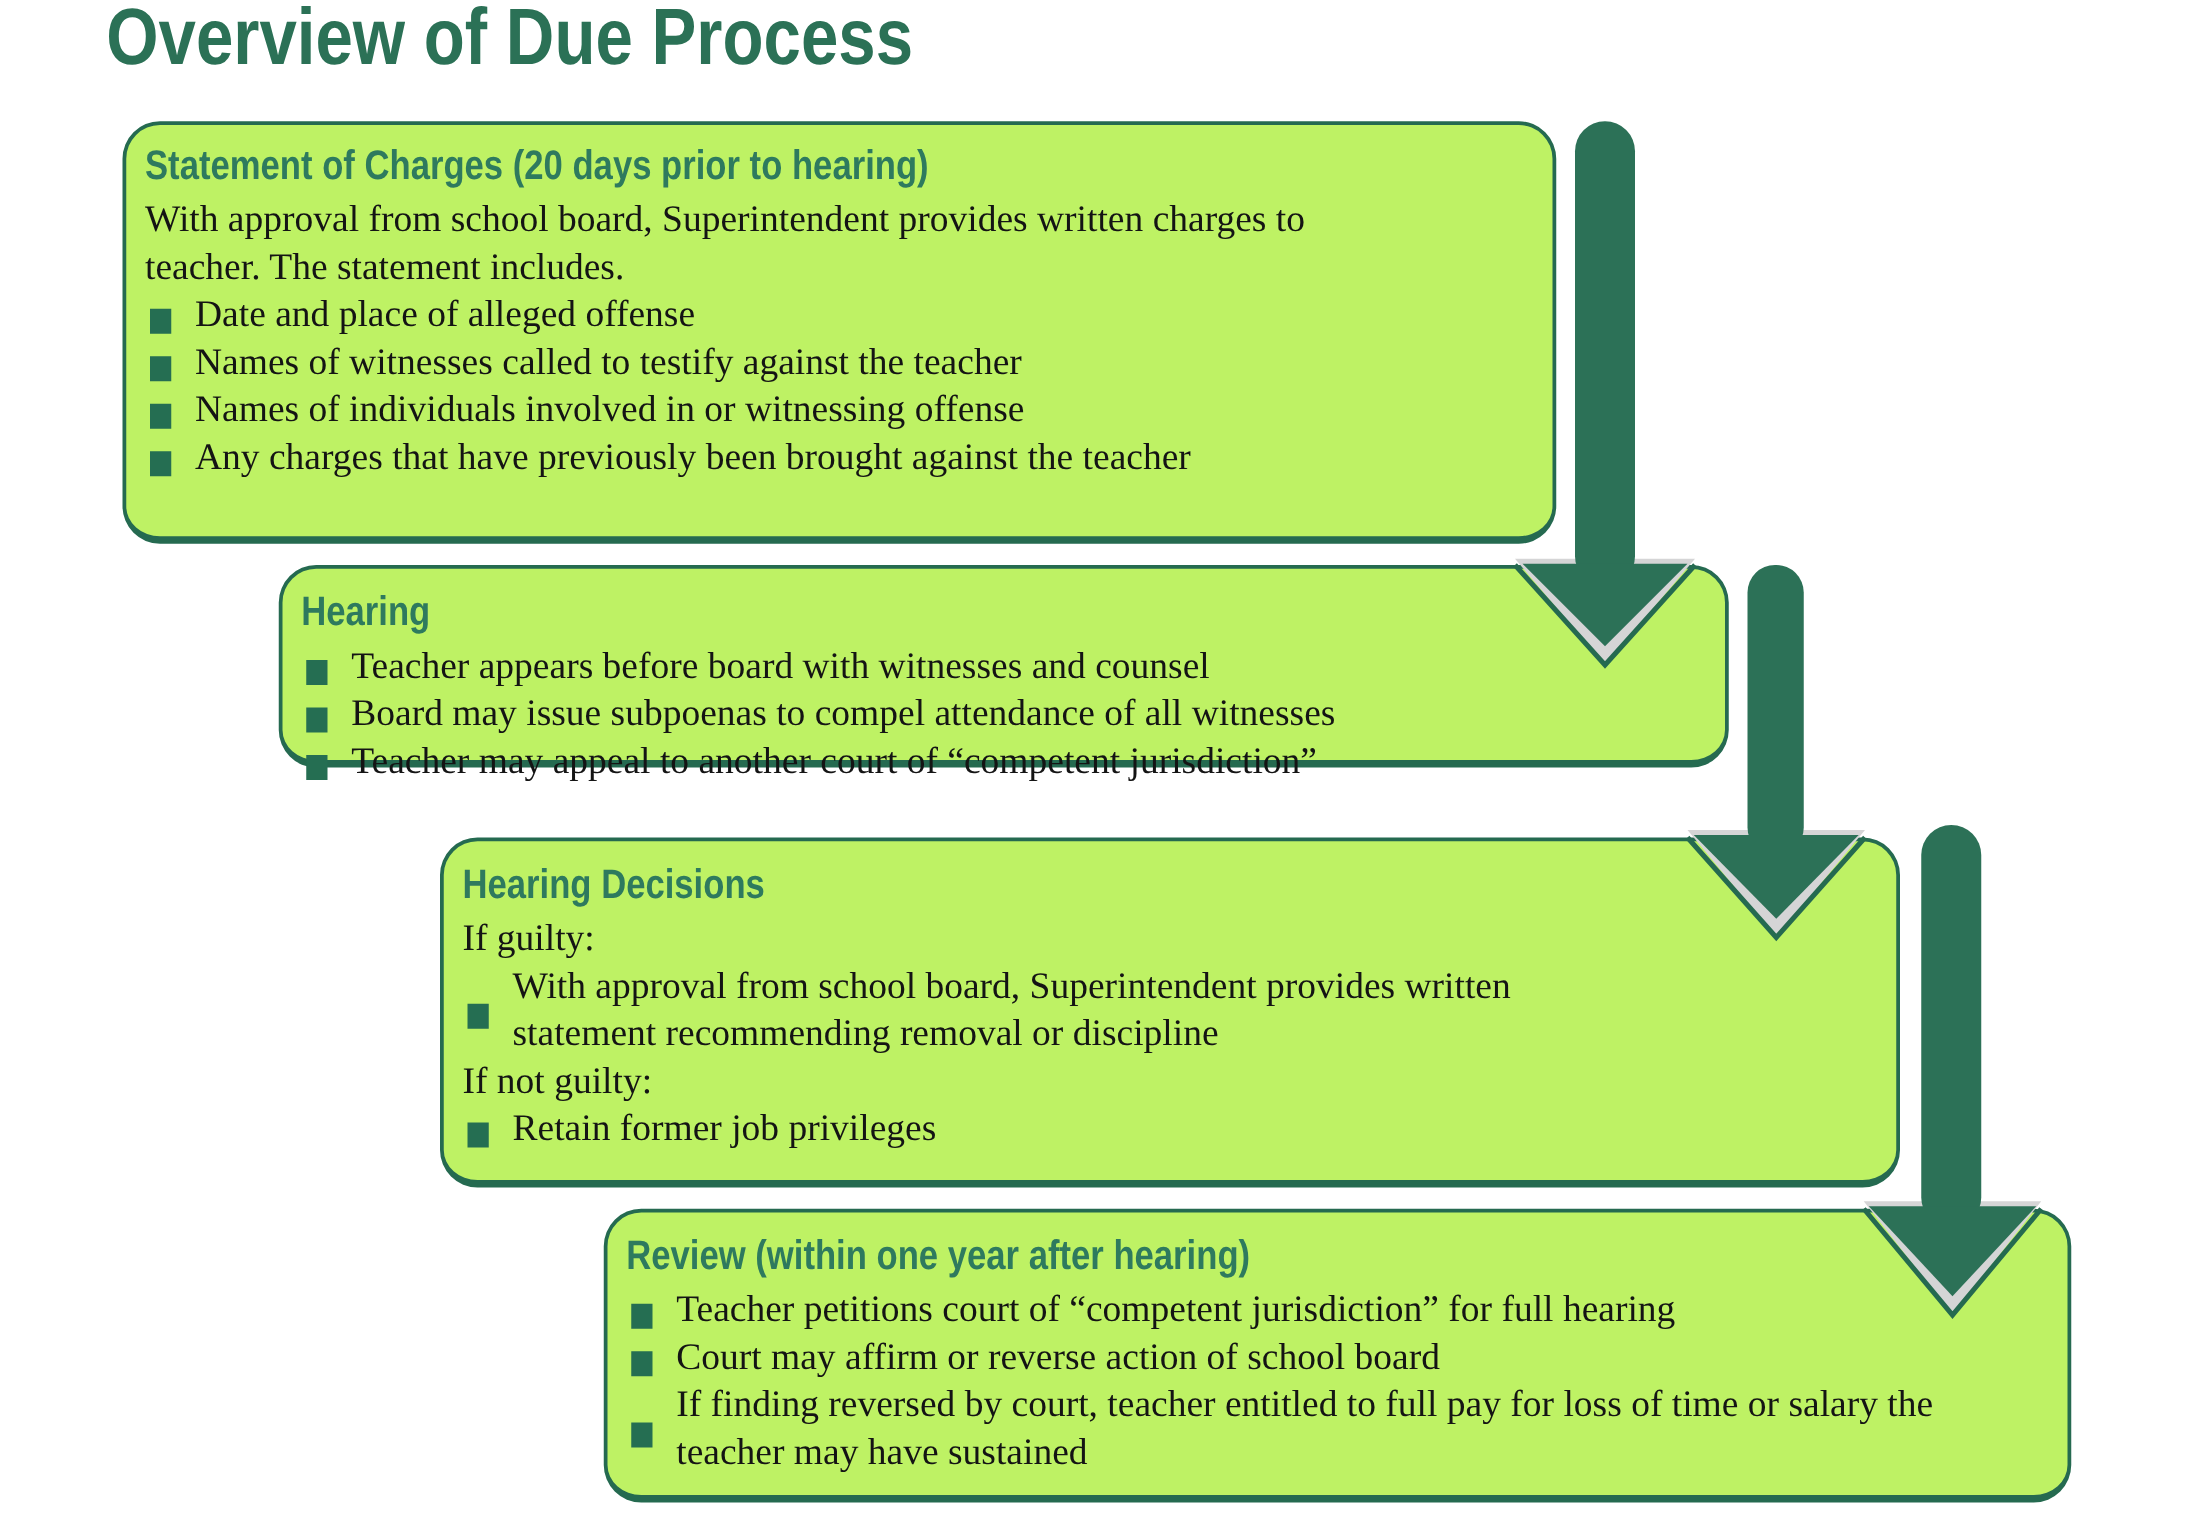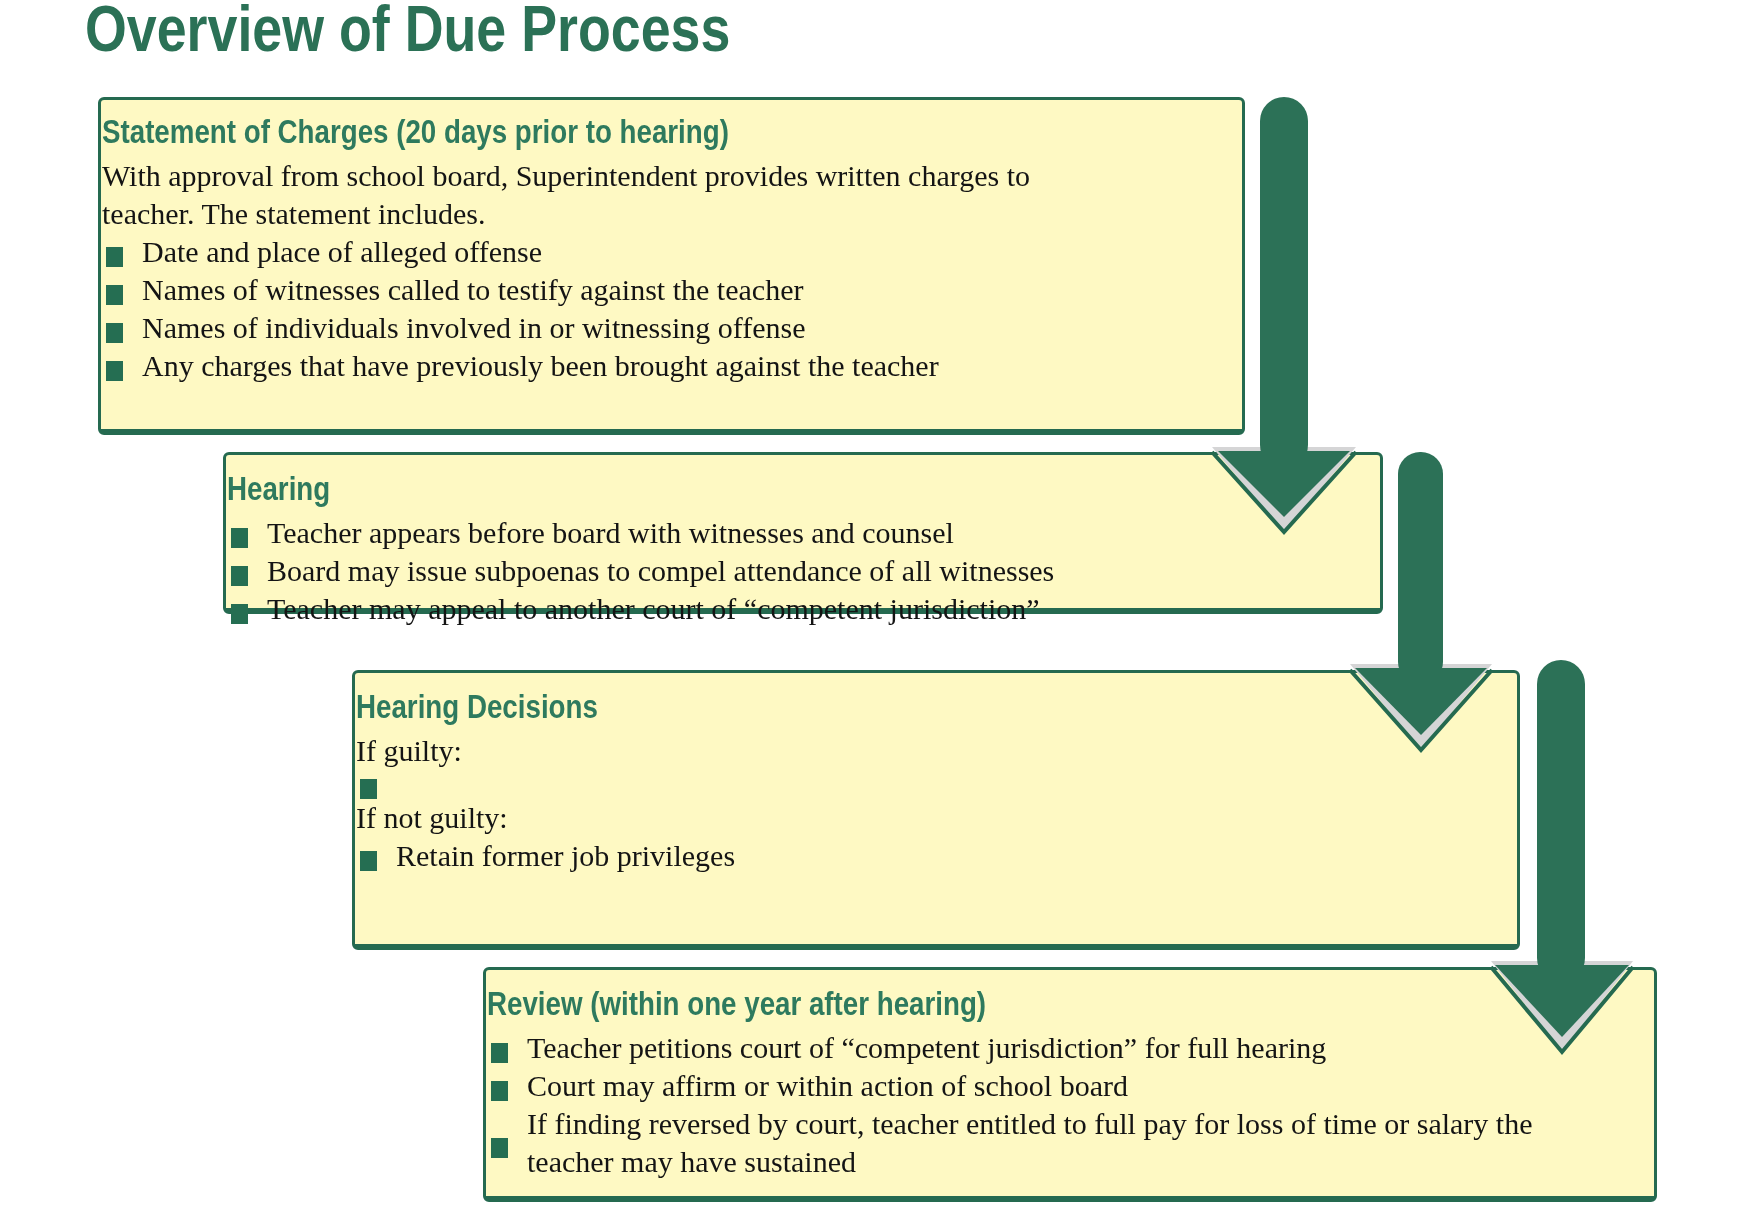--- a/index.html
+++ b/index.html
@@ -1,23 +1,23 @@
 <!DOCTYPE html>
 <html><head>
 <meta charset="utf-8">
 <style>
   html,body{margin:0;padding:0;background:#ffffff;}
   .canvas{position:relative;width:1752px;height:1230px;background:#ffffff;overflow:hidden;
           font-family:"Liberation Serif", serif;color:#141414;}
   .page-title{position:absolute;left:85px;top:0px;margin:0;color:#2b7156;
           font-family:"Liberation Sans", sans-serif;font-weight:bold;font-size:64px;line-height:58px;}
   .cond{display:inline-block;transform:scaleX(0.84);transform-origin:left center;white-space:nowrap;}
-  .box{position:absolute;box-sizing:border-box;background:#fef9c3;
-       border:3px solid #256a50;border-bottom-width:6px;border-radius:6px;
-       padding:10px 20px 0 1px;}
+  .box{position:absolute;box-sizing:border-box;background:#bef264;
+       border:3px solid #256a50;border-bottom-width:6px;border-radius:30px;
+       padding:10px 20px 0 15px;}
   .box h2{margin:0 0 3px 0;color:#2e7a5e;font-family:"Liberation Sans", sans-serif;
           font-weight:bold;font-size:33px;line-height:44px;}
   .intro,.plain{margin:0;font-size:30px;line-height:38px;}
   .row{display:flex;align-items:center;}
   .sq{flex:none;width:17px;height:20px;margin:9px 0 0 4px;background:#256e52;}
   .bt{margin-left:19px;font-size:30px;line-height:38px;}
   #box1{left:98px;top:97px;width:1147px;height:338px;}
   #box1 .intro{max-width:1000px;}
   #box2{left:223px;top:452px;width:1160px;height:162px;padding-top:12px;}
   #box3{left:352px;top:670px;width:1168px;height:280px;padding-top:12px;}
@@ -68,37 +68,38 @@
       <span class="sq"></span>
       <span class="bt">Teacher may appeal to another court of “competent jurisdiction”</span>
     </div>
   </section>
 
   <section class="box" id="box3">
     <h2><span class="cond">Hearing Decisions</span></h2>
     <p class="plain">If guilty:</p>
     <div class="row">
       <span class="sq"></span>
+      <span class="bt">With approval from school board, Superintendent provides written statement recommending removal or discipline</span>
     </div>
     <p class="plain">If not guilty:</p>
     <div class="row">
       <span class="sq"></span>
       <span class="bt">Retain former job privileges</span>
     </div>
   </section>
 
   <section class="box" id="box4">
     <h2><span class="cond">Review (within one year after hearing)</span></h2>
     <div class="row">
       <span class="sq"></span>
       <span class="bt">Teacher petitions court of “competent jurisdiction” for full hearing</span>
     </div>
     <div class="row">
       <span class="sq"></span>
-      <span class="bt">Court may affirm or within action of school board</span>
+      <span class="bt">Court may affirm or reverse action of school board</span>
     </div>
     <div class="row">
       <span class="sq"></span>
       <span class="bt">If finding reversed by court, teacher entitled to full pay for loss of time or salary the teacher may have sustained</span>
     </div>
   </section>
 
   <svg class="arrows" viewBox="0 0 1752 1230" xmlns="http://www.w3.org/2000/svg">
 
     <g>

